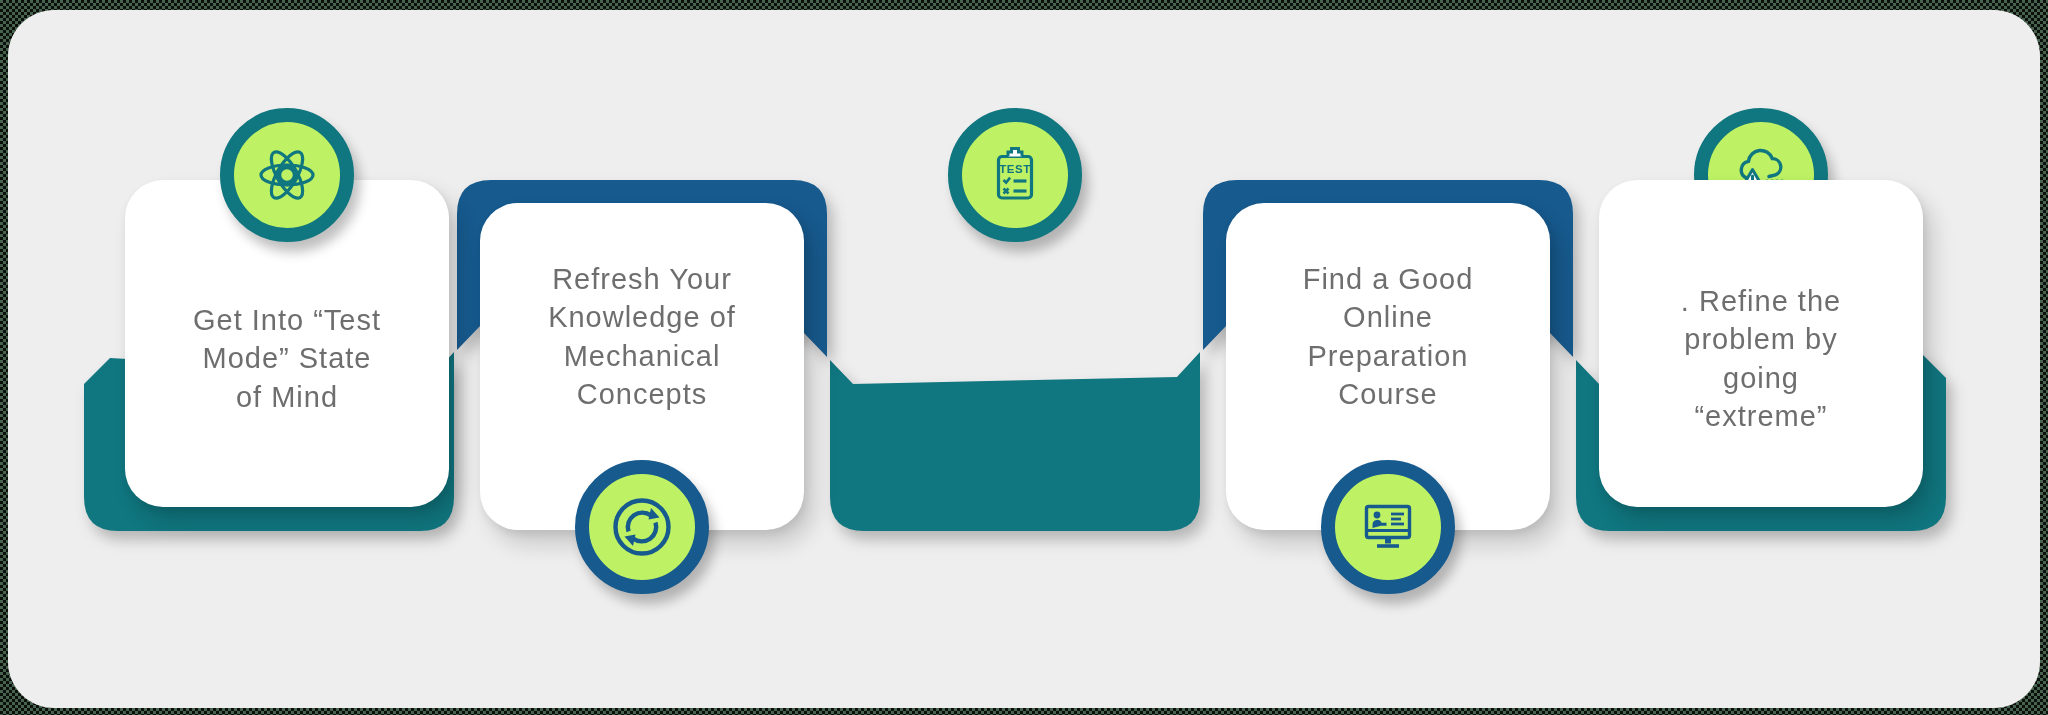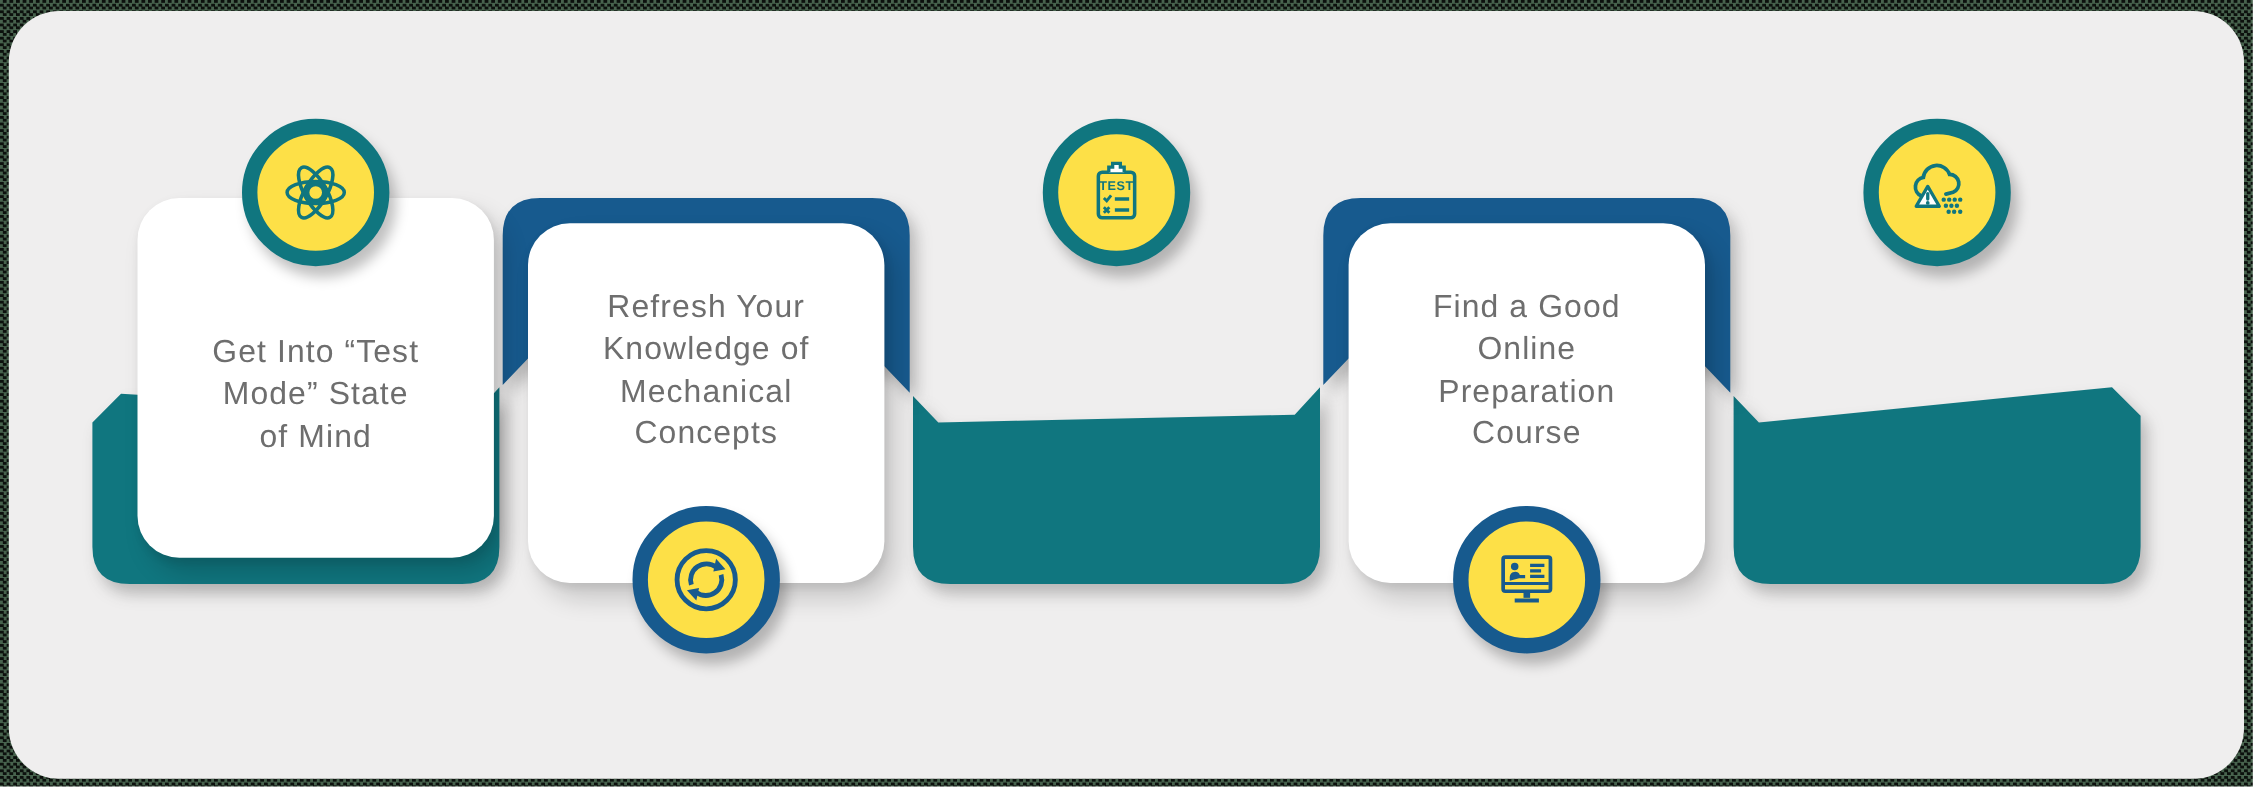--- a/index.html
+++ b/index.html
@@ -26,21 +26,21 @@
   .step.icon-top .card{top:180px;padding-top:0;}
   .step.icon-top .card .label{padding-top:30px;}
   .step.icon-bottom .card{top:203px;}
   .step.icon-bottom .card .label{padding-bottom:60px;}
   .label{
     text-align:center;white-space:pre-line;color:var(--text,#6e6e6e);
     font-size:29px;line-height:38.5px;letter-spacing:1px;
   }
   .badge{
     position:absolute;left:95px;width:106px;height:106px;border-radius:50%;
-    background:#fde047;border:14px solid #000;box-sizing:content-box;
+    background:#bef264;border:14px solid #000;box-sizing:content-box;
     display:flex;align-items:center;justify-content:center;
     box-shadow:6px 10px 12px rgba(0,0,0,.25);
   }
   .step.icon-top .badge{top:108px;}
   .step.icon-bottom .badge{top:460px;}
   .step.accent-teal .badge{border-color:var(--teal);color:var(--teal);}
   .step.accent-blue .badge{border-color:var(--blue);color:var(--blue);}
   .badge svg{display:block;}
   .badge svg text{font-family:"Liberation Sans", sans-serif;font-weight:bold;}
 </style>
@@ -149,13 +149,19 @@
           <circle cx="53" cy="38.5" r="2"></circle>
         <circle cx="40" cy="44" r="2"></circle>
           <circle cx="45" cy="44" r="2"></circle>
           <circle cx="50" cy="44" r="2"></circle>
         <circle cx="42.5" cy="49.5" r="2"></circle>
           <circle cx="47.5" cy="49.5" r="2"></circle>
           <circle cx="53" cy="49.5" r="2"></circle>
       </g>
     </svg>
   </div>
+  <div class="card">
+    <div class="label">. Refine the
+problem by
+going
+“extreme”</div>
+  </div>
 </div>
 
 </body></html>

